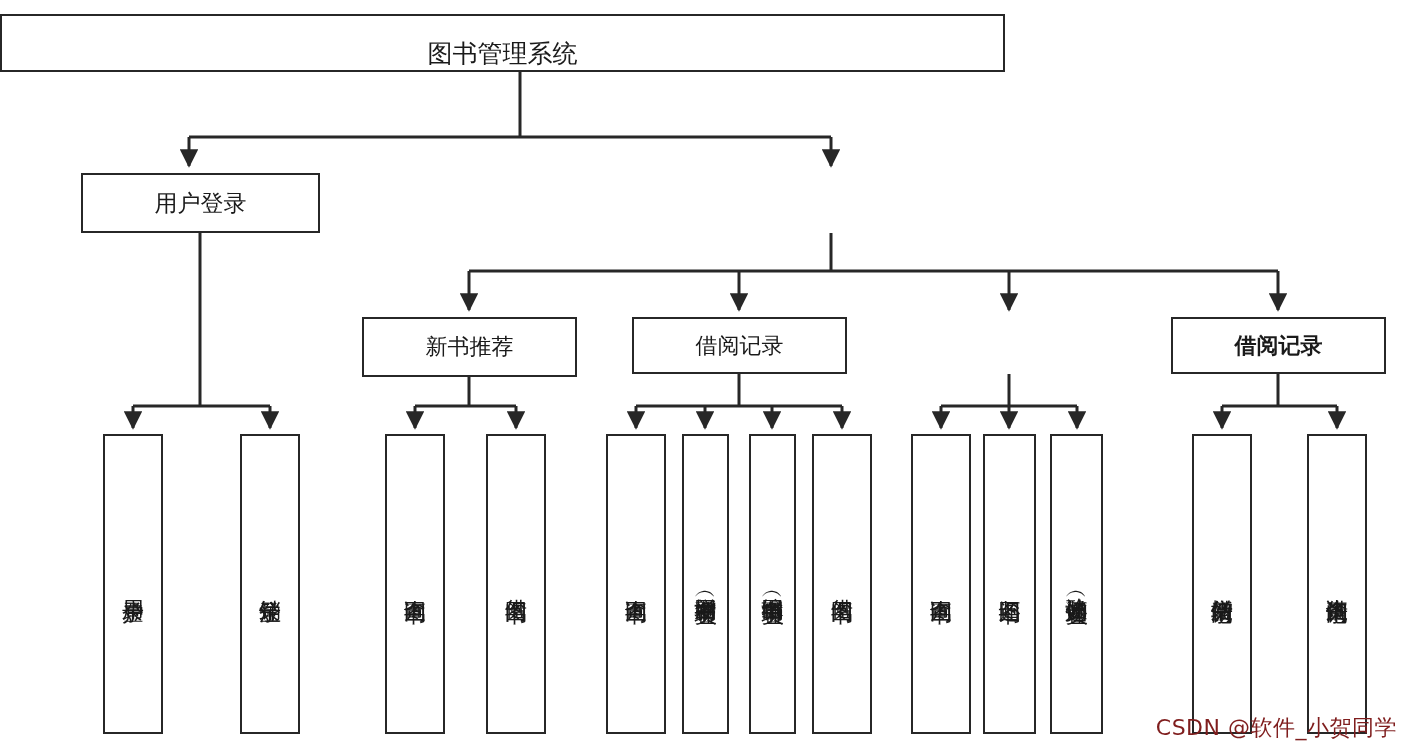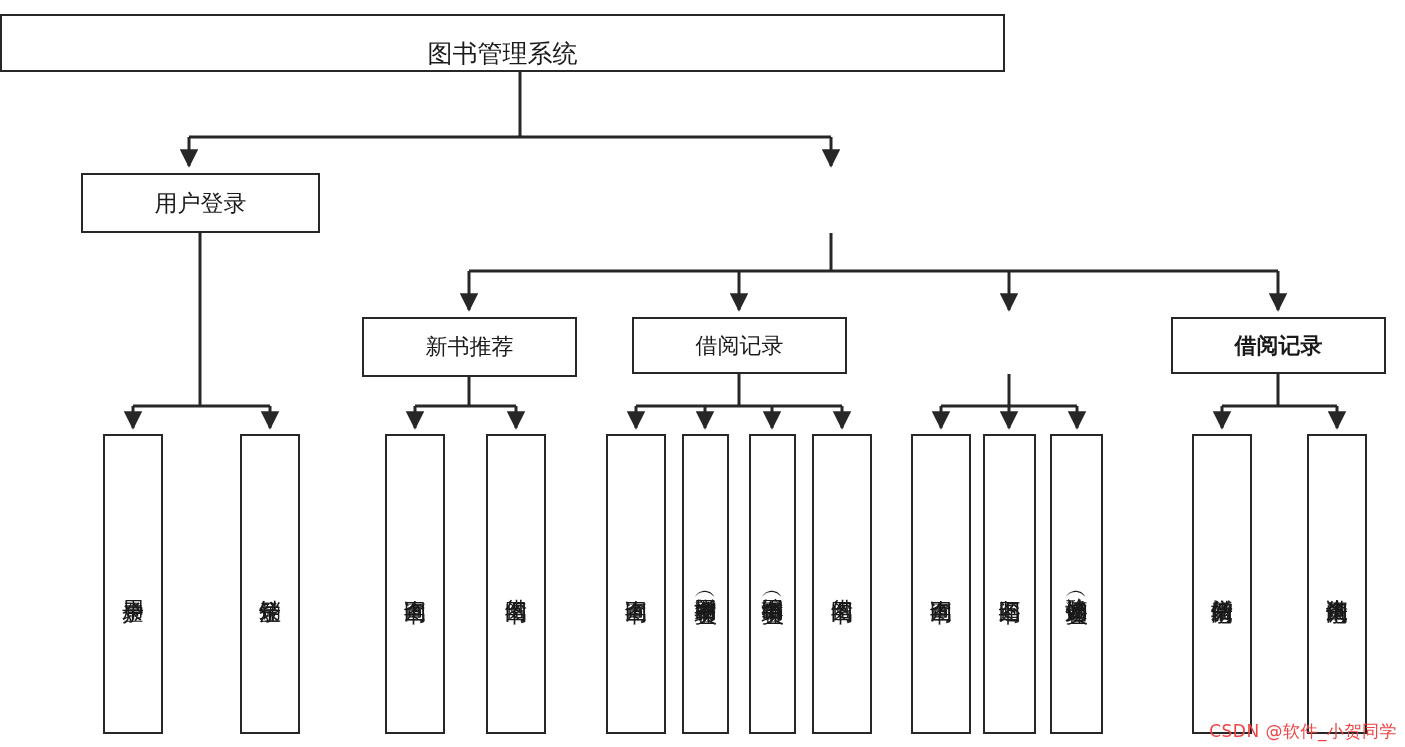--- a/index.html
+++ b/index.html
@@ -55,22 +55,22 @@
   .node.leaf .vtext {
     writing-mode: vertical-rl;
     text-orientation: upright;
     white-space: normal;
     display: block;
   }
   .watermark {
     position: absolute;
     right: 8px;
     bottom: 4px;
-    font-size: 17px;
-    color: #ef4444;
+    font-size: 22px;
+    color: #7f1d1d;
     letter-spacing: 0.5px;
     white-space: nowrap;
   }
 </style>
 </head>
 <body>
 
 <div id="canvas">
 
   <svg id="edges" viewBox="0 0 1405 747" xmlns="http://www.w3.org/2000/svg">

